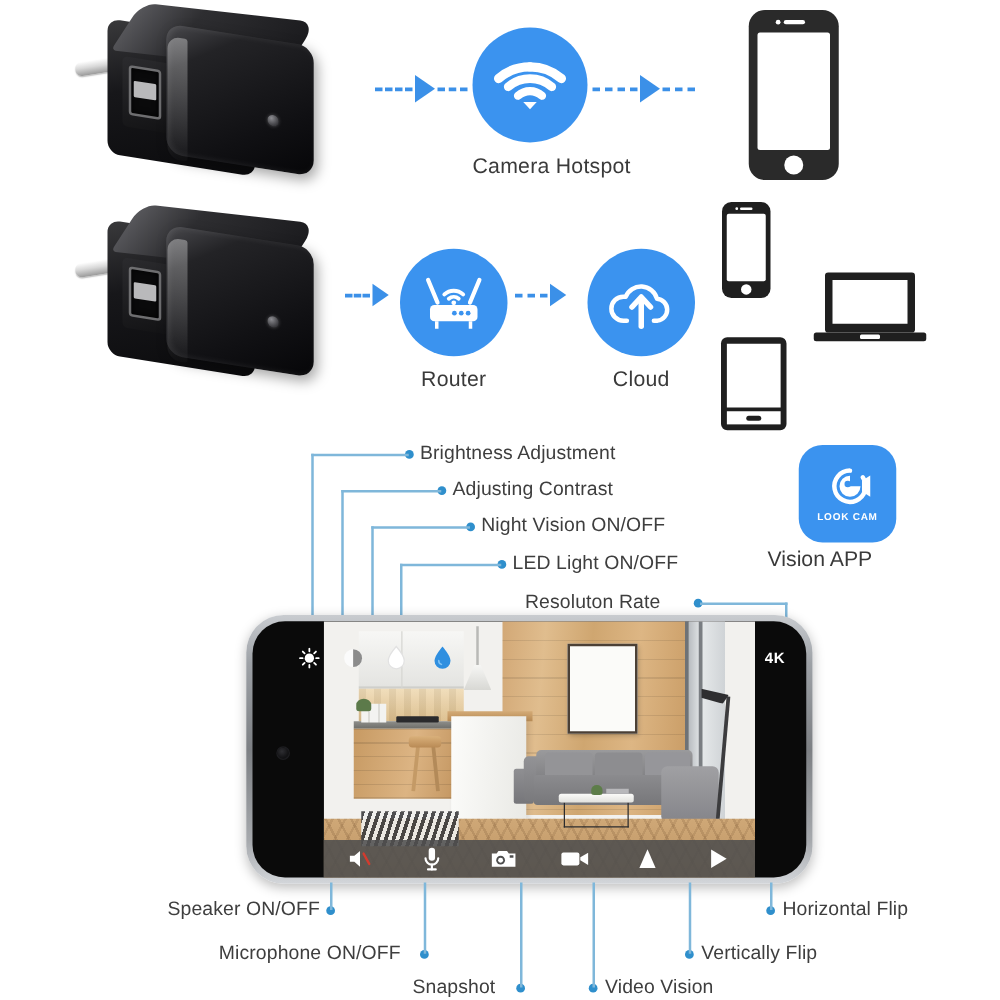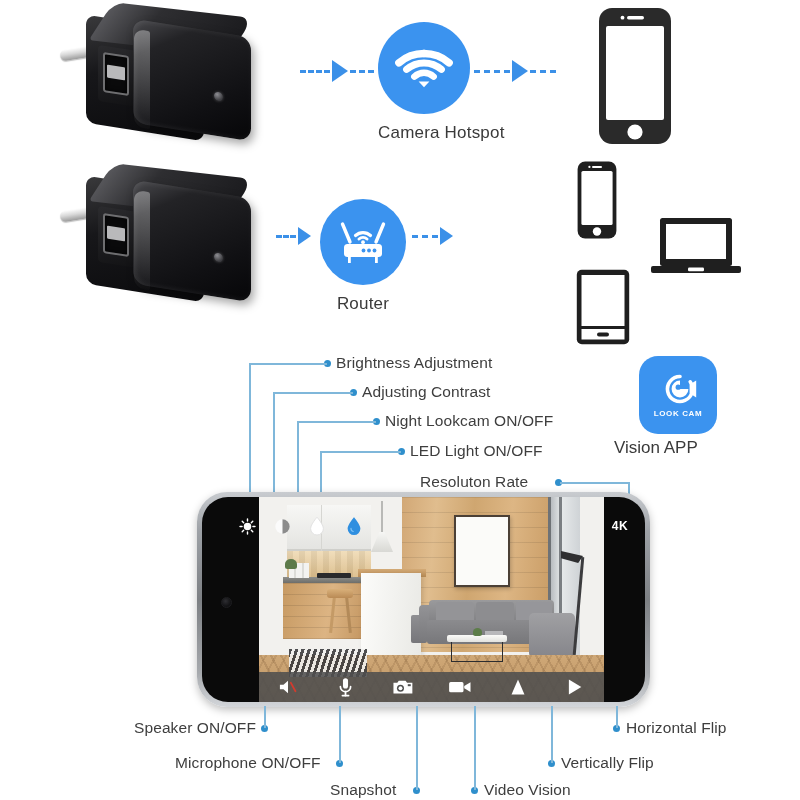--- a/index.html
+++ b/index.html
@@ -371,20 +371,30 @@
       </svg>
     </div>
     <div class="node-label">Router</div>
   </div>
 
   <div class="flow" style="left:412px; top:227px; width:58px;">
     <div class="dash-sm" style="width:26px;"></div>
     <div class="arrowhead-sm"></div>
   </div>
 
+  <div class="node" style="left:470px; top:199px; width:86px;">
+    <div class="node-circle" style="width:86px; height:86px;">
+      <svg width="56" height="46" viewBox="0 0 56 46" aria-hidden="true">
+        <path d="M16.5 37.5h-2.8a9.6 9.6 0 0 1 0-19.2c.6 0 1.2.05 1.8.16A13.3 13.3 0 0 1 40.6 20a8.8 8.8 0 0 1 .5 17.5h-3" fill="none" stroke="#fff" stroke-width="3.6" stroke-linecap="round" stroke-linejoin="round"></path>
+        <path d="M28 42V20" stroke="#fff" stroke-width="4.4" stroke-linecap="round"></path>
+        <path d="M20.6 26.6L28 18.6l7.4 8" fill="none" stroke="#fff" stroke-width="4.4" stroke-linecap="round" stroke-linejoin="round"></path>
+      </svg>
+    </div>
+    <div class="node-label">Cloud</div>
+  </div>
 
   <div class="dev" style="left:576px; top:160px;">
     <svg width="42" height="80" viewBox="0 0 42 80" aria-hidden="true">
       <rect x="1.6" y="1.6" width="38.8" height="76.8" rx="7.5" fill="#1f1f1f"></rect>
       <rect x="5.4" y="11" width="31.2" height="54" rx="1.6" fill="#ffffff"></rect>
       <rect x="16" y="6" width="10" height="1.9" rx=".95" fill="#ffffff"></rect>
       <circle cx="13.4" cy="6.9" r="1.1" fill="#ffffff"></circle>
       <circle cx="21" cy="71.5" r="4.2" fill="#ffffff"></circle>
     </svg>
   </div>
@@ -421,21 +431,21 @@
   <div class="callout-text" style="left:336px; top:354px;">Brightness Adjustment</div>
   <div class="cl-dot" style="left:324px; top:360px;"></div>
   <div class="cl-line cl-h" style="left:249px; top:363px; width:78px;"></div>
   <div class="cl-line cl-v" style="left:249px; top:363px; height:152px;"></div>
 
   <div class="callout-text" style="left:362px; top:383px;">Adjusting Contrast</div>
   <div class="cl-dot" style="left:350px; top:389px;"></div>
   <div class="cl-line cl-h" style="left:273px; top:392px; width:80px;"></div>
   <div class="cl-line cl-v" style="left:273px; top:392px; height:123px;"></div>
 
-  <div class="callout-text" style="left:385px; top:412px;">Night Lookcam ON/OFF</div>
+  <div class="callout-text" style="left:385px; top:412px;">Night Vision ON/OFF</div>
   <div class="cl-dot" style="left:373px; top:418px;"></div>
   <div class="cl-line cl-h" style="left:297px; top:421px; width:79px;"></div>
   <div class="cl-line cl-v" style="left:297px; top:421px; height:94px;"></div>
 
   <div class="callout-text" style="left:410px; top:442px;">LED Light ON/OFF</div>
   <div class="cl-dot" style="left:398px; top:448px;"></div>
   <div class="cl-line cl-h" style="left:320px; top:451px; width:81px;"></div>
   <div class="cl-line cl-v" style="left:320px; top:451px; height:64px;"></div>
 
   <div class="callout-text" style="left:420px; top:473px;">Resoluton Rate</div>

